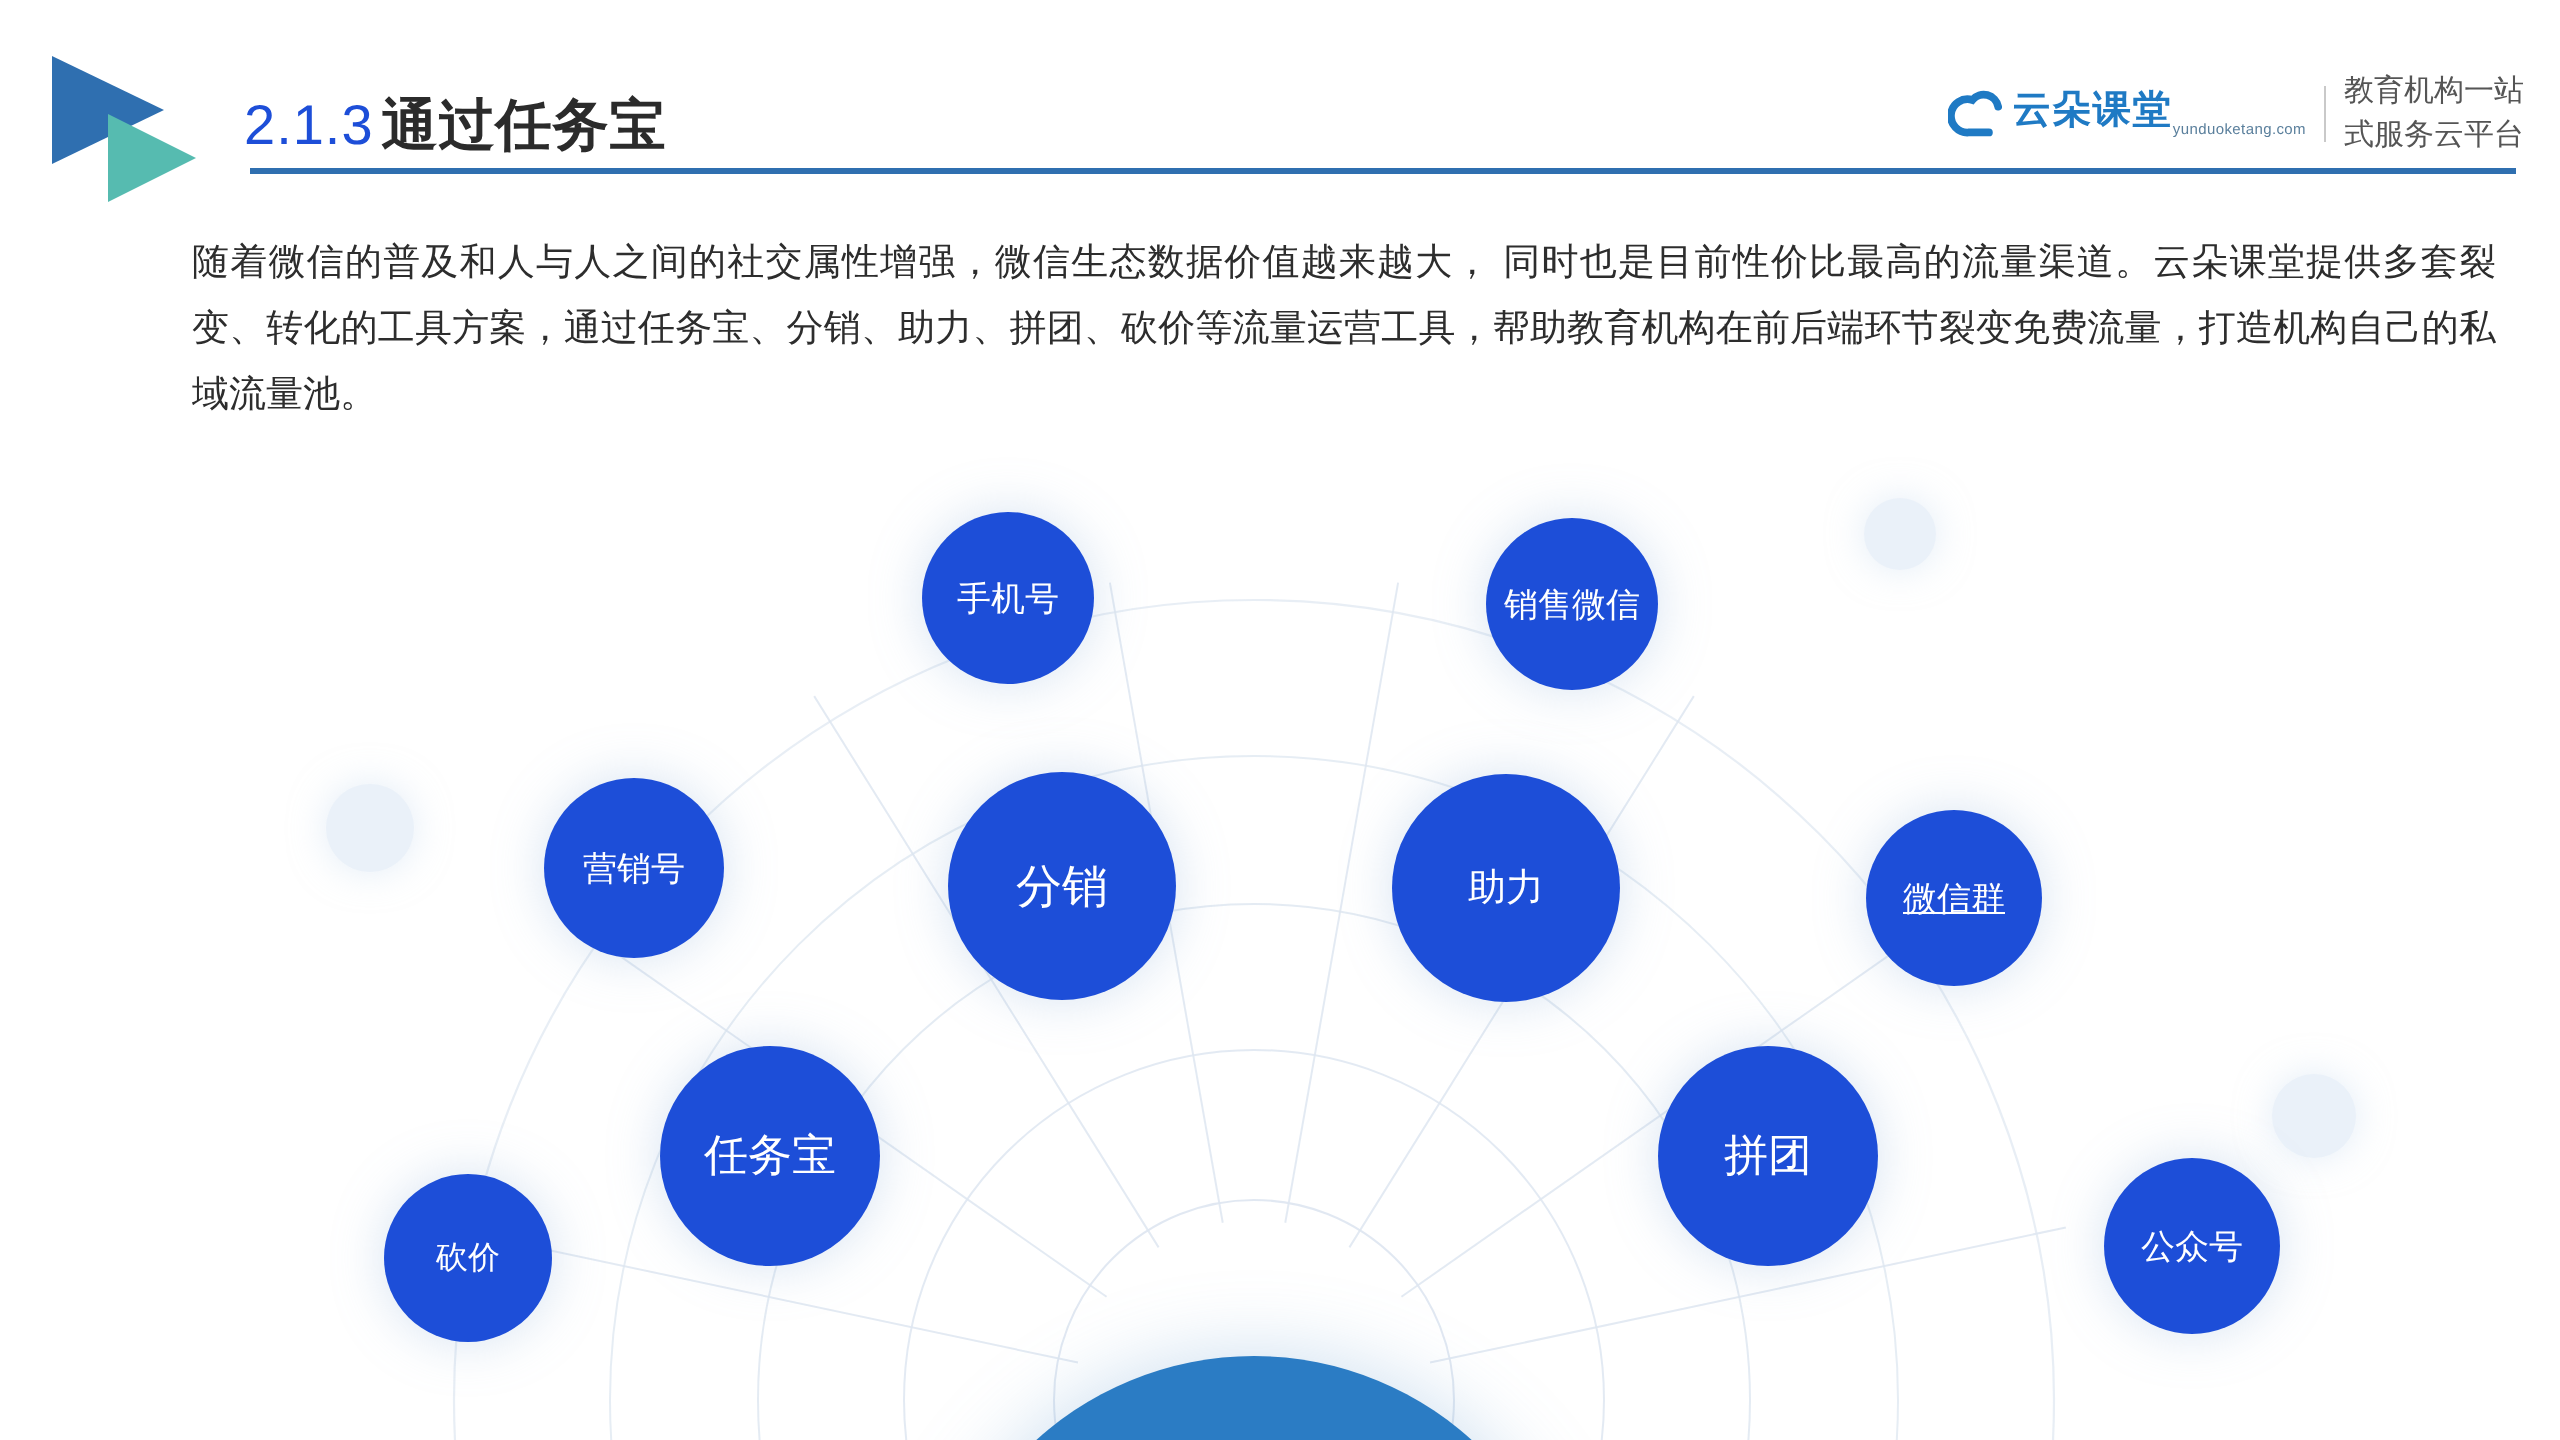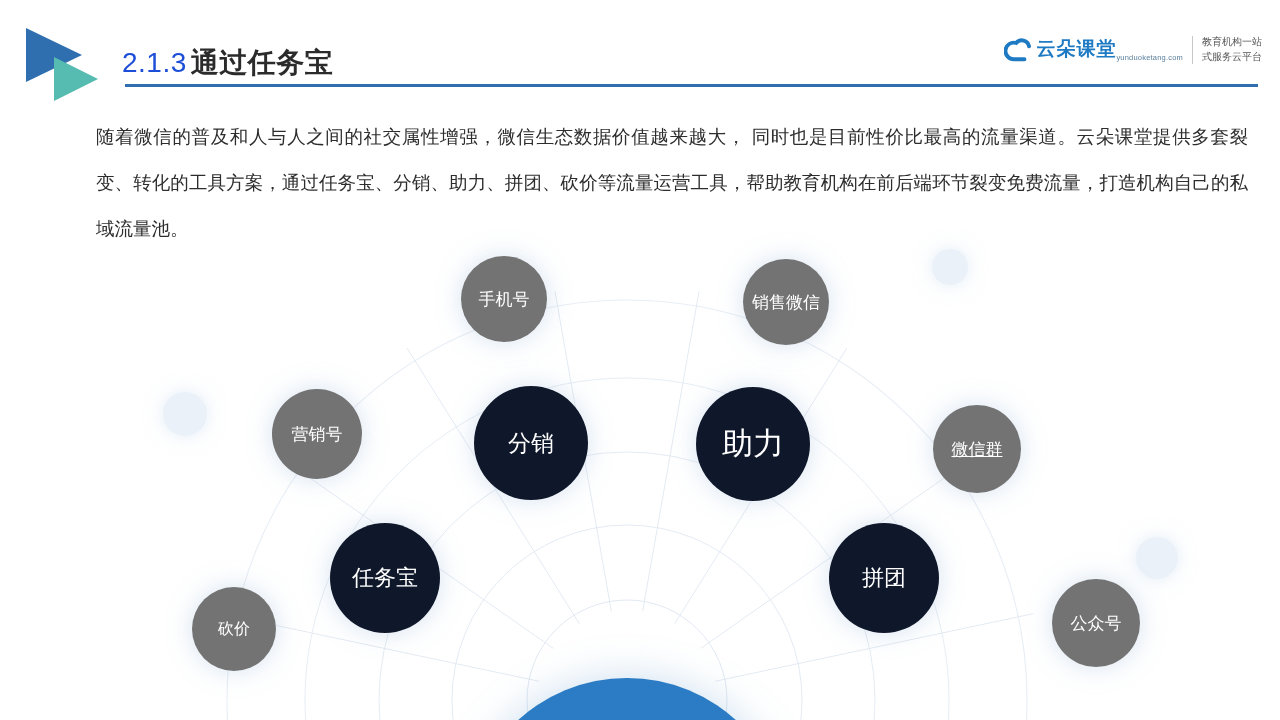--- a/index.html
+++ b/index.html
@@ -37,41 +37,41 @@
 
   
   .brand{position:absolute;right:18px;top:35px;display:flex;align-items:center;gap:9px;}
   .brand-left{display:flex;align-items:flex-end;gap:4px;}
   .cloud-icon{width:28px;height:24px;display:block;}
   .brand-words{display:flex;flex-direction:row;line-height:1;}
   .brand-cn{font-size:19px;font-weight:700;color:#1f7ac4;letter-spacing:1px;}
   .brand-en{font-size:7.5px;color:#5a7f9c;letter-spacing:.2px;margin-top:15px;}
   .brand-div{width:1px;height:28px;background:#c9c9c9;}
   .brand-tag{
-    font-size:10px;color:#555;line-height:1.45;white-space:nowrap;
+    font-size:15px;color:#555;line-height:1.45;white-space:nowrap;
   }
 
   
   .body-copy{
     position:absolute;left:96px;top:114px;width:1152px;
-    font-size:18.5px;line-height:46px;color:#2d2d2d;text-align:justify;
+    font-size:18.5px;line-height:33px;color:#2d2d2d;text-align:justify;
   }
 
   
   .diagram{position:absolute;left:0;top:200px;width:1280px;height:520px;}
   .diagram svg{position:absolute;left:0;top:0;}
 
   .node{
     position:absolute;border-radius:50%;
     display:flex;align-items:center;justify-content:center;
     color:#ffffff;text-align:center;
     box-shadow:0 0 26px rgba(140,175,215,.35);
   }
-  .node.strong{background:#0f172a;}
-  .node.light{background:#737373;}
+  .node.strong{background:#1d4ed8;}
+  .node.light{background:#1d4ed8;}
   .node.faint{background:#eaf1f9;box-shadow:0 0 18px rgba(200,220,240,.5);}
   .node-label{pointer-events:none;white-space:nowrap;}
 
   .center-node{
     position:absolute;border-radius:50%;
     background:#2b7cc4;
     display:flex;flex-direction:column;align-items:center;
     box-shadow:0 0 40px rgba(110,160,210,.35);
   }
 </style>
@@ -135,21 +135,21 @@
         <div class="node light" style="left: 743px; top: 59px; width: 86px; height: 86px;">
           <span class="node-label" style="font-size: 17px;">销售微信</span>
         </div>
         <div class="node light" style="left: 272px; top: 189px; width: 90px; height: 90px;">
           <span class="node-label" style="font-size: 17px;">营销号</span>
         </div>
         <div class="node strong" style="left: 474px; top: 186px; width: 114px; height: 114px;">
           <span class="node-label" style="font-size: 23px;">分销</span>
         </div>
         <div class="node strong" style="left: 696px; top: 187px; width: 114px; height: 114px;">
-          <span class="node-label" style="font-size: 31px;">助力</span>
+          <span class="node-label" style="font-size: 19px;">助力</span>
         </div>
         <div class="node light" style="left: 933px; top: 205px; width: 88px; height: 88px; text-decoration: underline;">
           <span class="node-label" style="font-size: 17px;">微信群</span>
         </div>
         <div class="node strong" style="left: 330px; top: 323px; width: 110px; height: 110px;">
           <span class="node-label" style="font-size: 22px;">任务宝</span>
         </div>
         <div class="node strong" style="left: 829px; top: 323px; width: 110px; height: 110px;">
           <span class="node-label" style="font-size: 22px;">拼团</span>
         </div>

